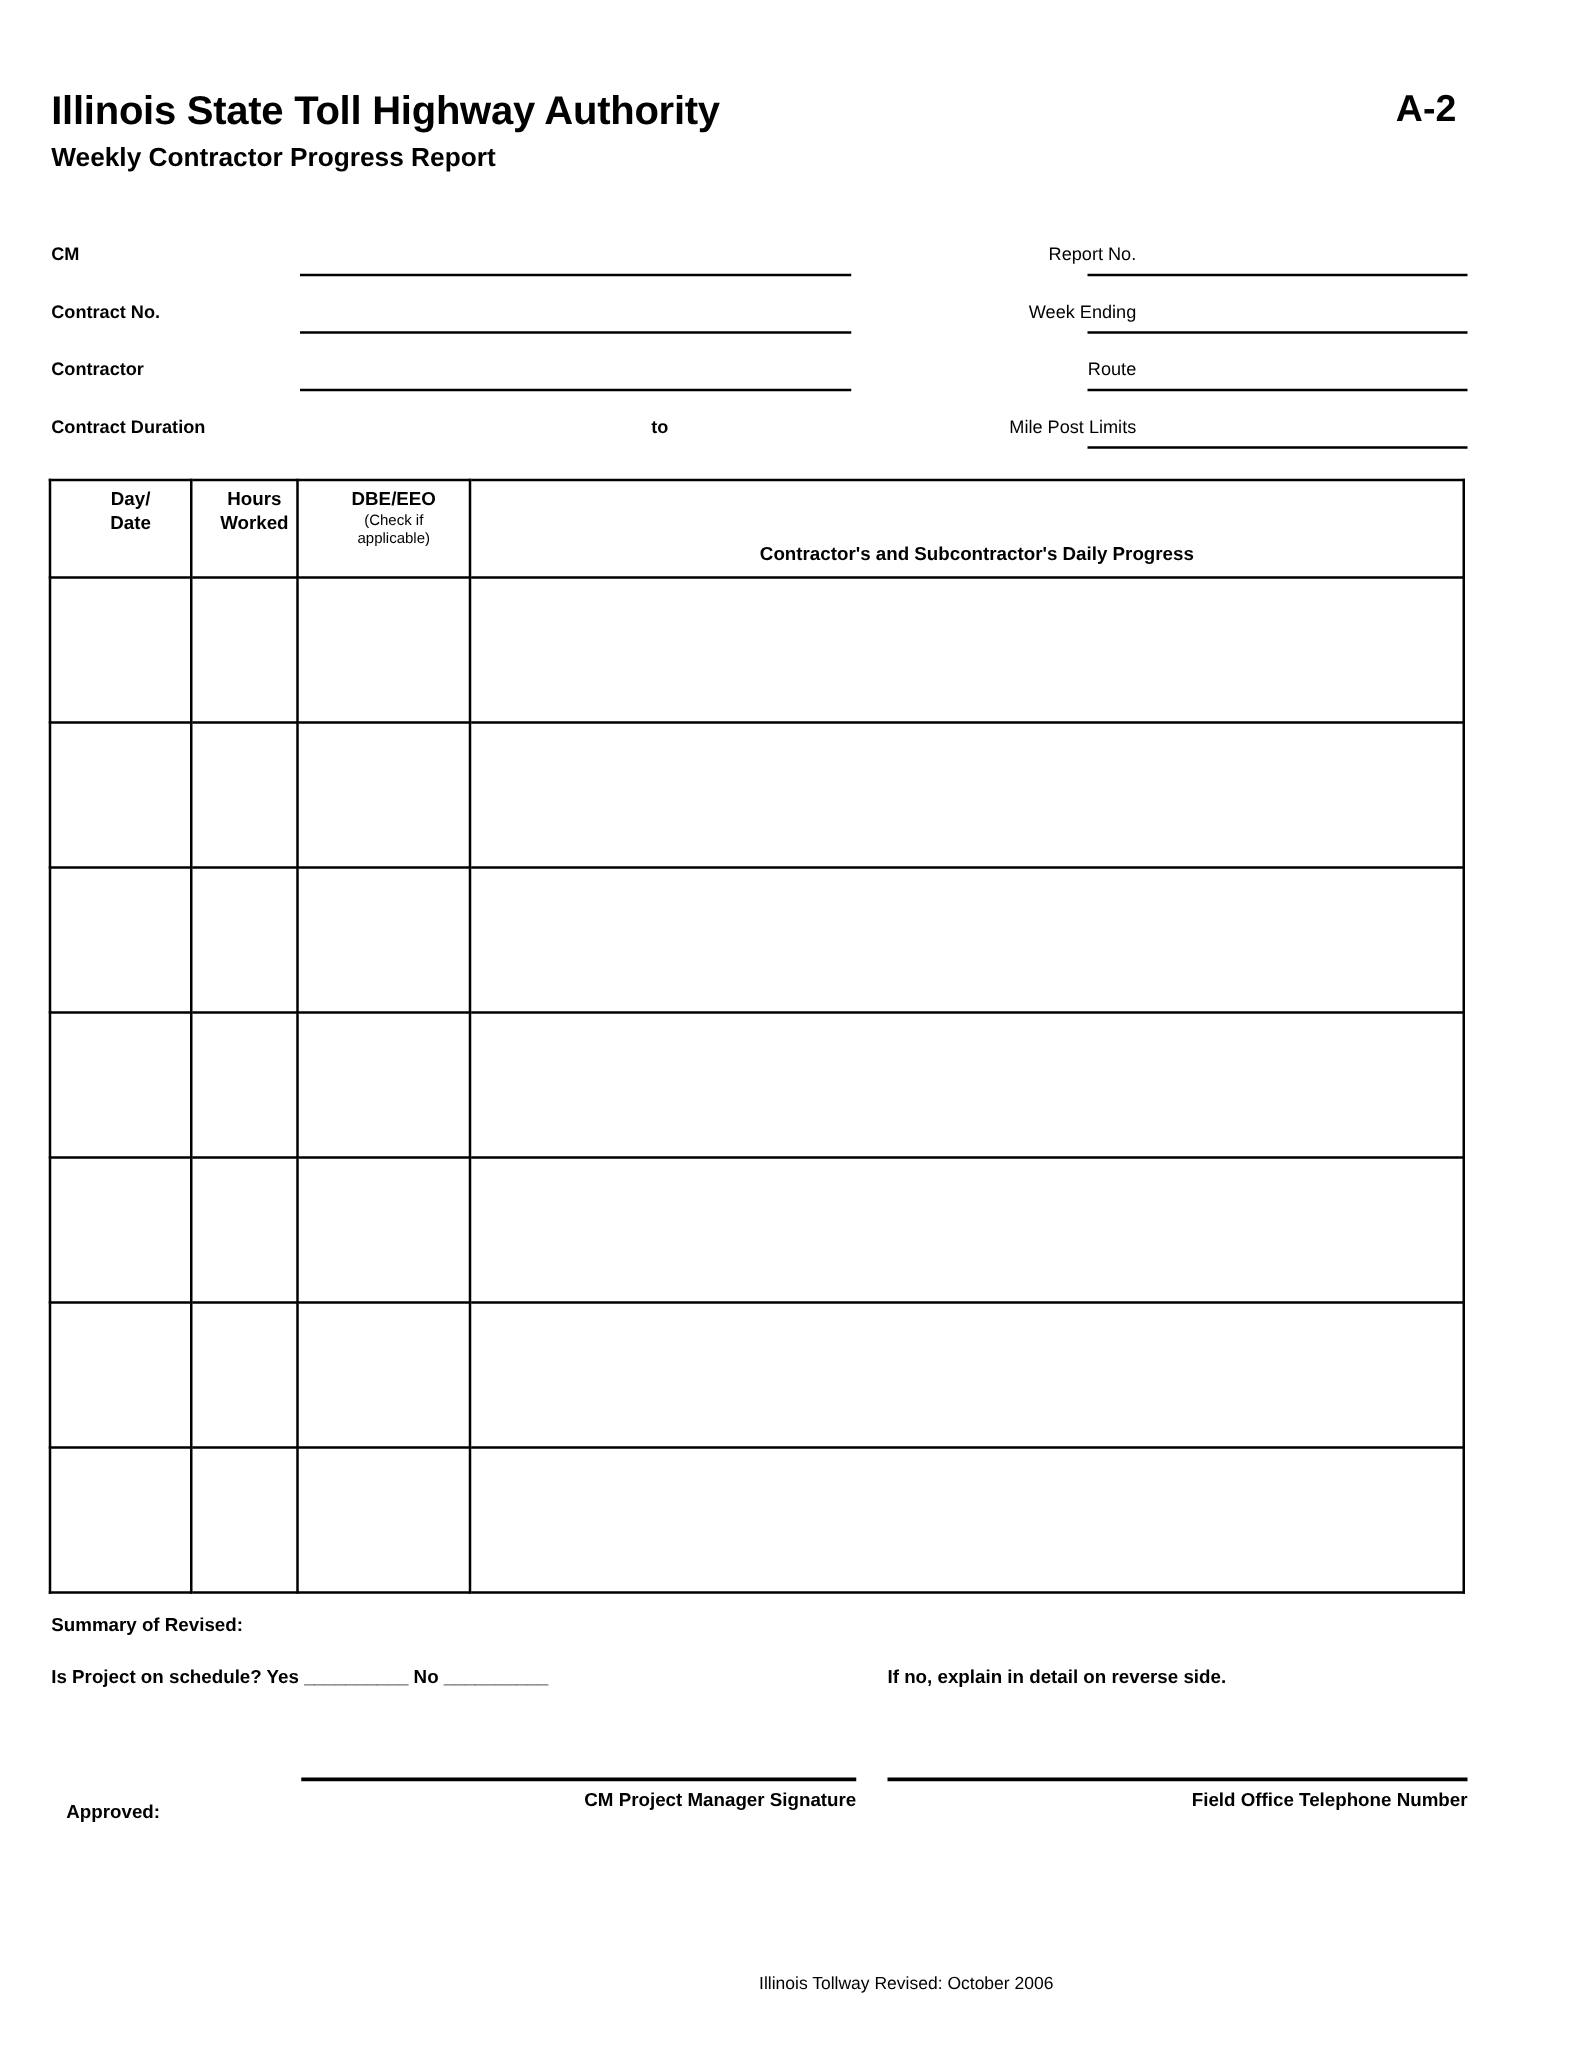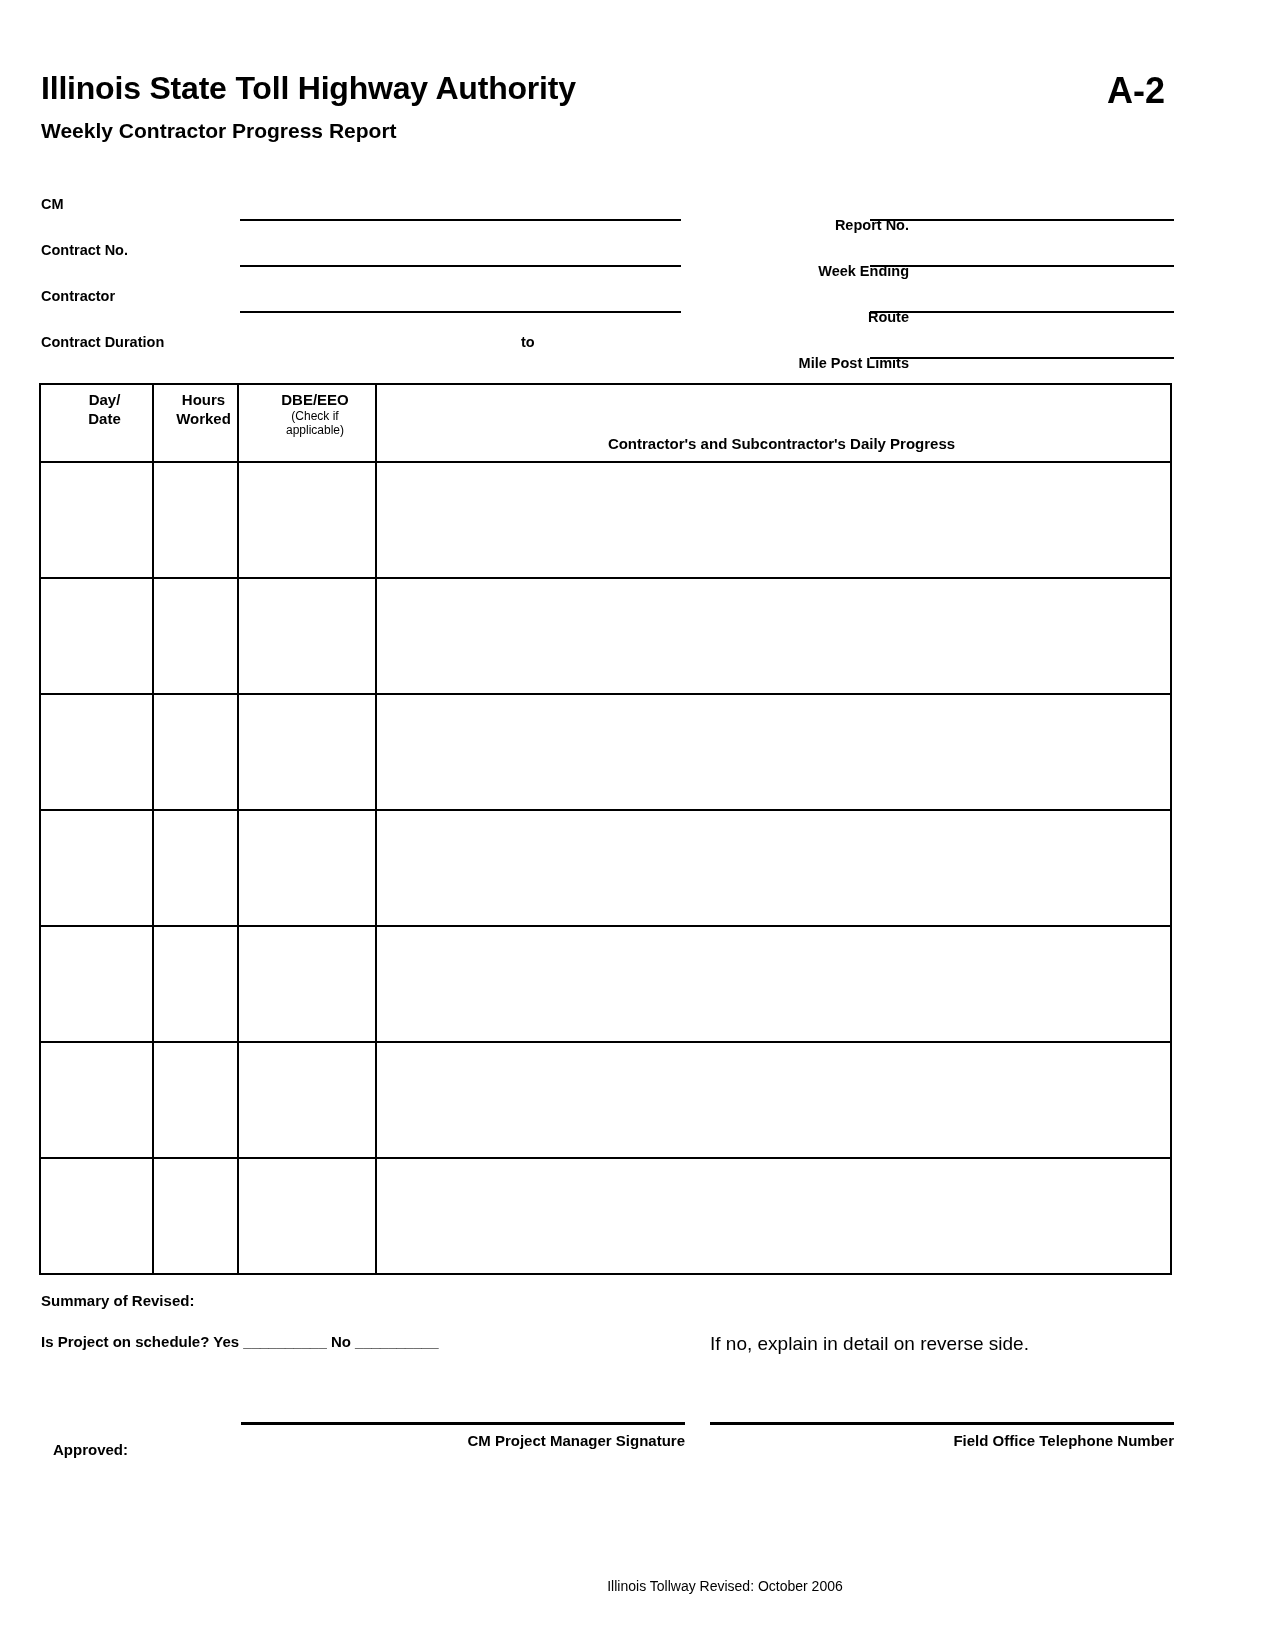--- a/index.html
+++ b/index.html
@@ -35,21 +35,21 @@
     justify-content: space-between;
   }
   .doc-title {
     font-size: 32px;
     font-weight: bold;
     letter-spacing: -0.2px;
     line-height: 1.05;
     white-space: nowrap;
   }
   .form-code {
-    font-size: 36px;
+    font-size: 30px;
     font-weight: bold;
     line-height: 1.05;
     padding-right: 6px;
   }
   .doc-subtitle {
     font-size: 21px;
     font-weight: bold;
     margin-top: 9px;
     line-height: 1.1;
   }
@@ -80,23 +80,22 @@
     width: 441px;
     border-bottom: 2px solid #000;
   }
   .fr-label {
     position: absolute;
     left: 600px;
     width: 268px;
     top: 4px;
     text-align: right;
     font-size: 14.5px;
-    font-weight: bold;
-    white-space: nowrap;
-    margin-top: 21px;
+    font-weight: normal;
+    white-space: nowrap;
   }
   .fr-line {
     position: absolute;
     left: 829px;
     top: 27px;
     width: 304px;
     border-bottom: 2px solid #000;
   }
   .dur-to {
     position: absolute;
@@ -177,22 +176,22 @@
   .sched-q {
     position: absolute;
     left: 0; top: 0;
     font-size: 15px;
     font-weight: bold;
     white-space: nowrap;
   }
   .sched-note {
     position: absolute;
     left: 669px; top: 0;
-    font-size: 19px;
-    font-weight: normal;
+    font-size: 15px;
+    font-weight: bold;
     white-space: nowrap;
   }
 
   
   .approval {
     position: absolute;
     left: 41px;
     top: 1400px;
     width: 1133px;
     height: 80px;

